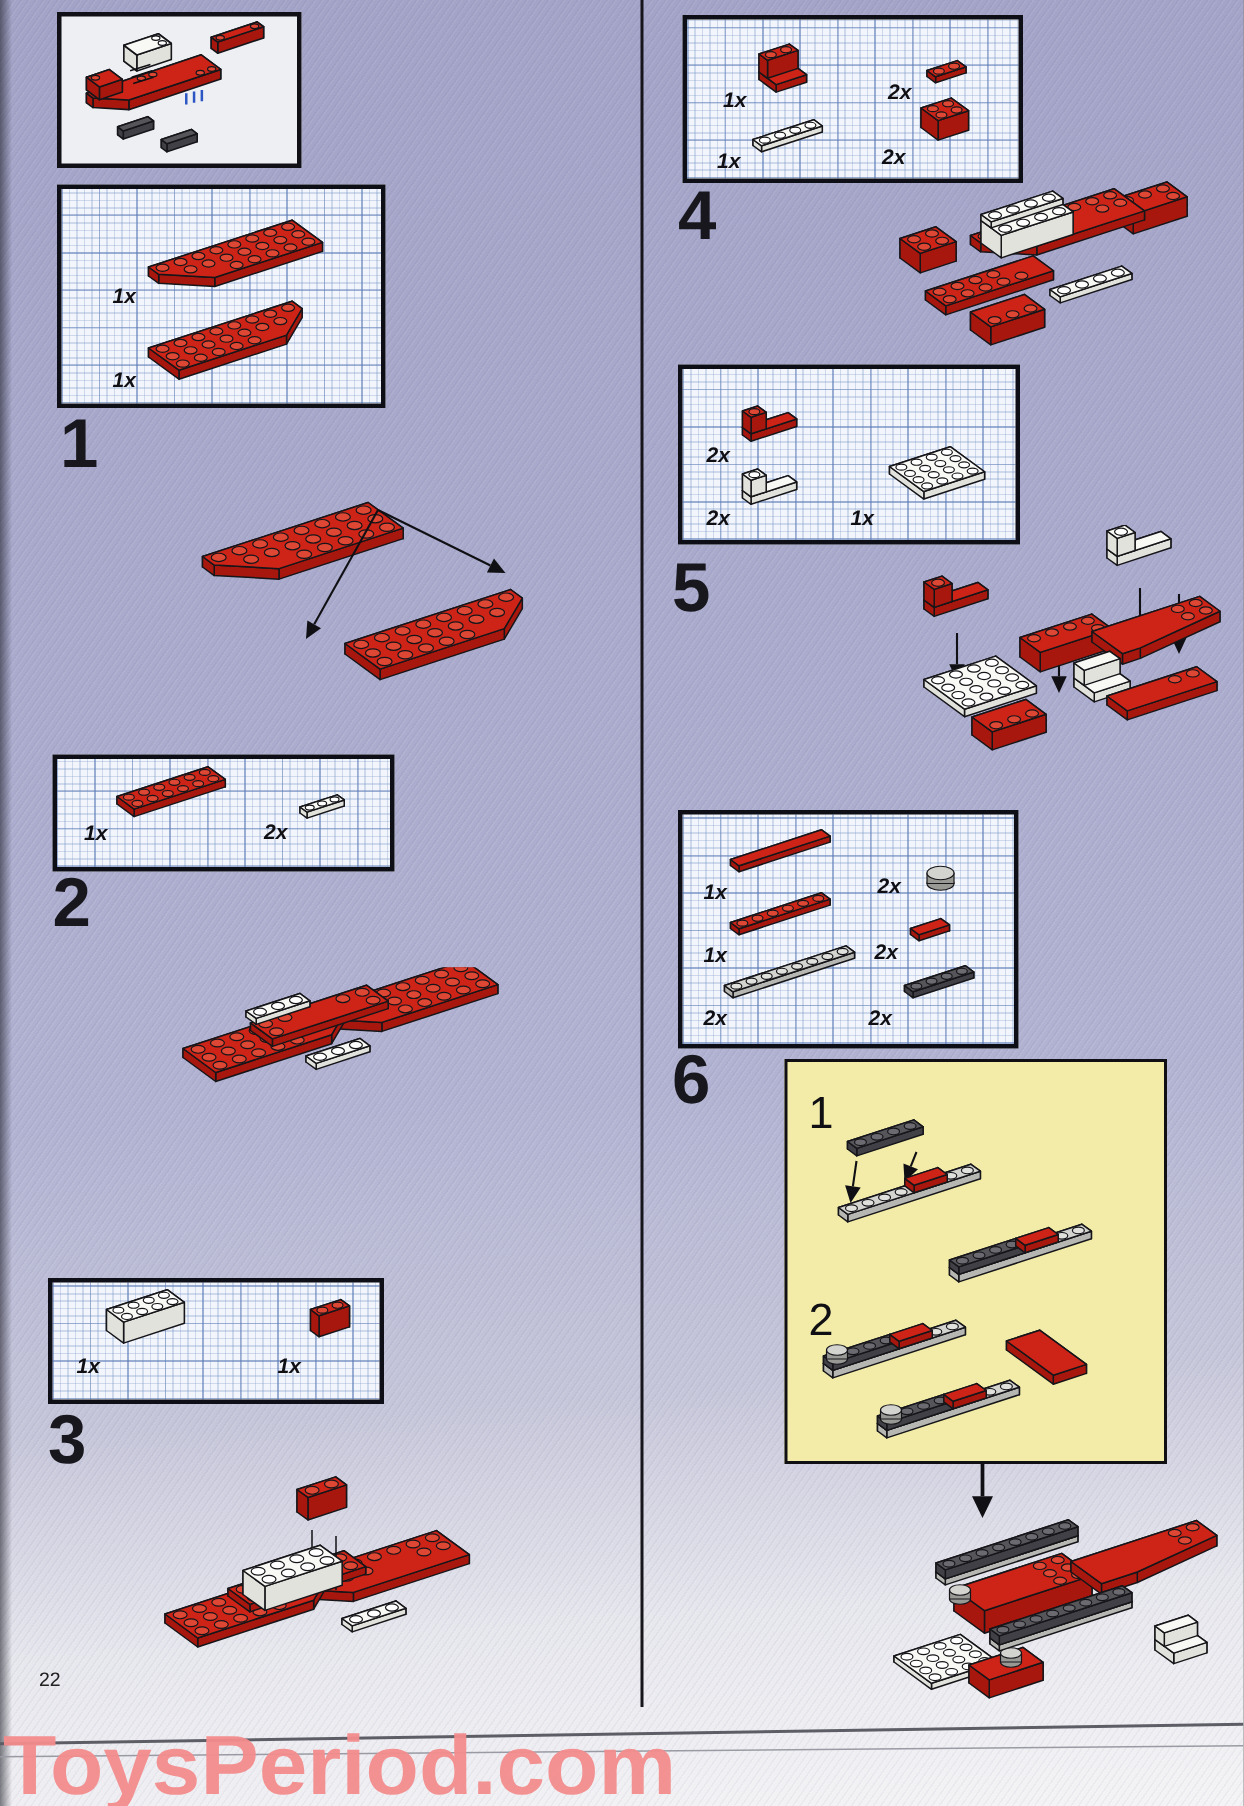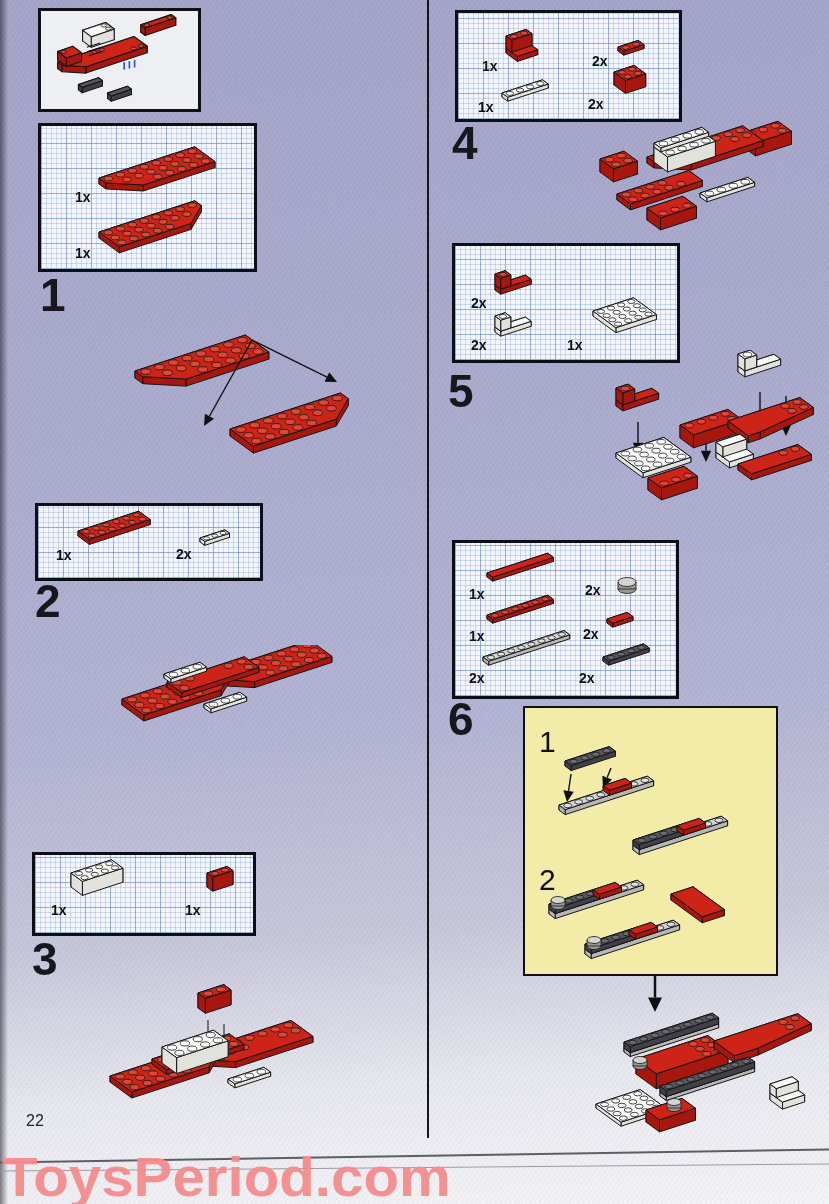--- a/index.html
+++ b/index.html
@@ -9,27 +9,27 @@
   #page::before{content:"";position:absolute;inset:0;pointer-events:none;
     background:repeating-linear-gradient(125deg,rgba(255,255,255,0.07) 0 1px,rgba(0,0,0,0) 1px 3px,rgba(70,70,110,0.05) 3px 4px);}
   .edge-strip{position:absolute;left:0;top:0;width:8px;height:1204px;
     background:linear-gradient(90deg,rgba(25,25,35,0.55),rgba(25,25,35,0));}
   .box{position:absolute;border:3px solid #101016;background:#edeff3;}
   .grid-box{position:absolute;border:3px solid #0e0e16;background-color:#f2f5fb;
     background-image:
       repeating-linear-gradient(0deg,rgba(90,120,180,0.45) 0 1px,rgba(0,0,0,0) 1px 25px),
       repeating-linear-gradient(90deg,rgba(90,120,180,0.45) 0 1px,rgba(0,0,0,0) 1px 25px),
       repeating-linear-gradient(0deg,rgba(120,150,200,0.30) 0 1px,rgba(0,0,0,0) 1px 5px),
-      repeating-linear-gradient(90deg,rgba(120,150,200,0.30) 0 1px,rgba(0,0,0,0) 1px 5px);}
+      repeating-linear-gradient(90deg,rgba(120,150,200,0.30) 0 1px,rgba(0,0,0,0) 1px 5px); font-style: italic;}
   .yellow-box{position:absolute;border:2px solid #101014;background:#f2eca8;}
   .fig{position:absolute;display:block;}
   .fill-fig{position:absolute;inset:0;width:100%;height:100%;}
   .step-num{position:absolute;font-size:46px;font-weight:700;color:#17171d;line-height:1;}
   #divider{position:absolute;left:427px;top:0;width:2px;height:1138px;background:#15151b;}
-  #page-number{position:absolute;left:26px;top:1112px;font-size:16px;color:#222;}
+  #page-number{position:absolute;left:26px;top:1112px;font-size:13px;color:#222;}
   .scan-line{position:absolute;height:1px;background:#6a6a72;}
   #line-a{left:0;top:1155px;width:829px;transform:rotate(-0.9deg);height:2px;background:#5d5d66;}
   #line-b{left:0;top:1167px;width:829px;transform:rotate(-0.5deg);background:#9a9aa4;}
   #watermark{position:absolute;left:2px;top:1144px;font-size:56px;font-weight:700;
     color:#f48d8d;letter-spacing:0px;transform:scaleX(1.04);transform-origin:left;opacity:0.95;z-index:5;}
 </style>
 </head>
 <body>
 
 <div id="page">

